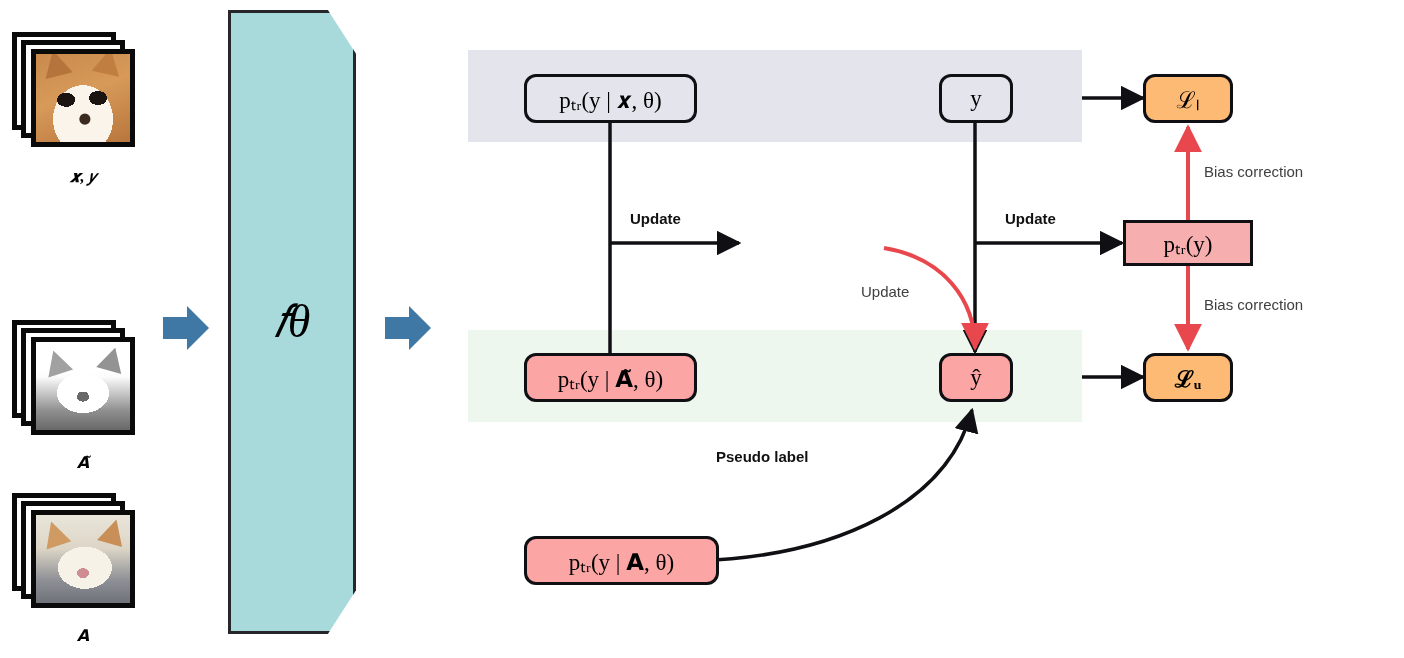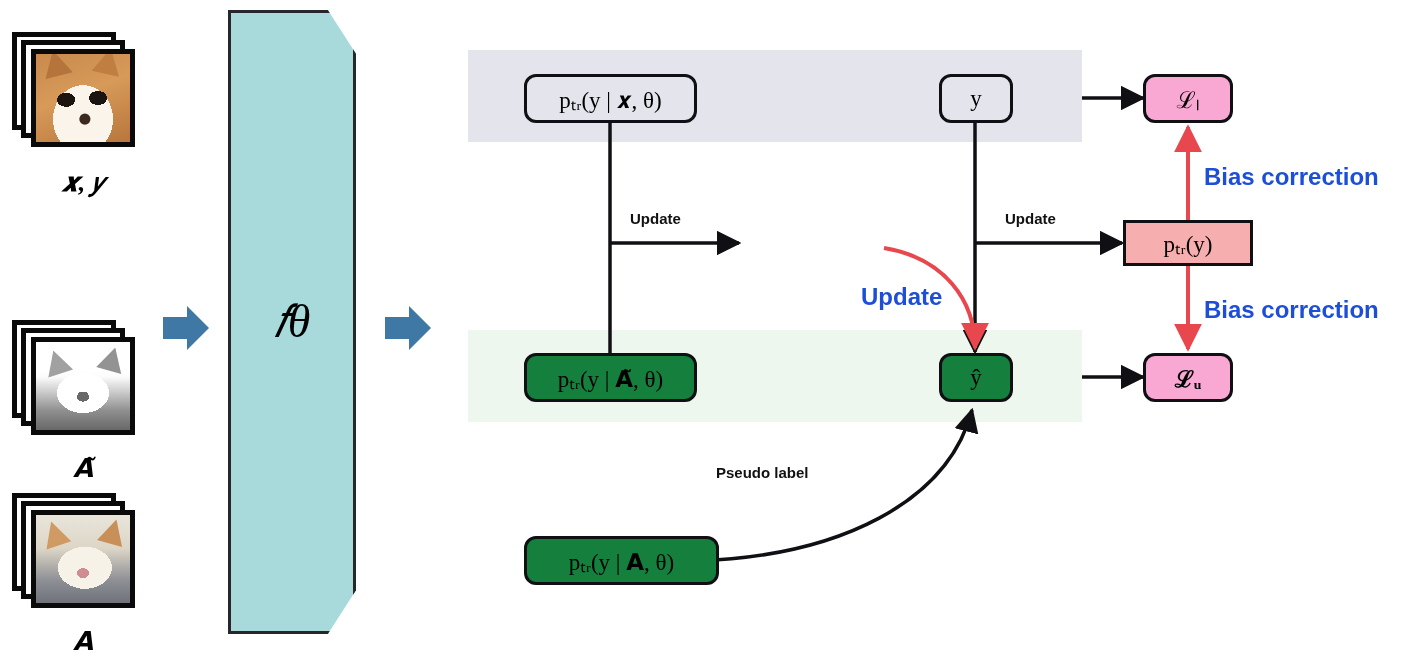--- a/index.html
+++ b/index.html
@@ -12,21 +12,21 @@
   #band-unlabeled{left:468px;top:330px;width:614px;height:92px;background:#edf7ed;}
 
   .imgstack{position:absolute;}
   .imgstack .card{position:absolute;border:5px solid #0a0a0a;background:#fff;
                   width:104px;height:98px;box-sizing:border-box;}
   .imgstack .c1{left:0;top:0;}
   .imgstack .c2{left:9px;top:8px;}
   .imgstack .c3{left:19px;top:17px;overflow:hidden;}
   .imgstack .cap{position:absolute;left:0;width:142px;text-align:center;
                  font-family:"Liberation Serif",serif;font-style:italic;font-weight:bold;
-                 font-size:26px;color:#000;}
+                 font-size:16px;color:#000;}
 
   .dog-art{position:absolute;inset:0;background:
       radial-gradient(circle at 52% 74%, #3a2a20 0 5px, transparent 6px),
       radial-gradient(ellipse 9px 7px at 32% 52%, #1c1410 0 100%, transparent 100%),
       radial-gradient(ellipse 9px 7px at 66% 50%, #1c1410 0 100%, transparent 100%),
       radial-gradient(ellipse 30px 34px at 50% 74%, #fbf4ea 0 100%, transparent 100%),
       linear-gradient(160deg,#c98a4b 0%, #d79a59 45%, #b8763c 100%);}
   .dog-art:before{content:"";position:absolute;left:6px;top:-4px;width:0;height:0;
       border-left:14px solid transparent;border-right:14px solid transparent;
       border-bottom:26px solid #b5743b;transform:rotate(-14deg);}
@@ -65,32 +65,32 @@
       display:flex;align-items:center;justify-content:center;
       font-family:"Liberation Serif",serif;font-style:italic;font-size:46px;color:#000;border-radius:16px;}
 
   .bigarrow{position:absolute;width:46px;height:44px;}
   .bigarrow i{position:absolute;left:0;top:11px;width:26px;height:22px;background:#3f77a5;}
   .bigarrow b{position:absolute;left:24px;top:0;width:0;height:0;
       border-top:22px solid transparent;border-bottom:22px solid transparent;
       border-left:22px solid #3f77a5;}
 
   .nodebox{position:absolute;border:3px solid #101014;border-radius:12px;
-      background:#f9a8d4;box-sizing:border-box;
+      background:#fdba74;box-sizing:border-box;
       display:flex;align-items:center;justify-content:center;
       font-family:"Liberation Serif",serif;font-size:23px;color:#000;white-space:nowrap;}
   .nodebox.on-lav{background:#e4e4ec;}
-  .nodebox.on-grn{background:#15803d;}
+  .nodebox.on-grn{background:#fca5a5;}
   .pinkbox{position:absolute;border:3px solid #1d2349;background:#f7aeae;
       box-sizing:border-box;display:flex;align-items:center;justify-content:center;
       font-family:"Liberation Serif",serif;font-size:23px;color:#000;white-space:nowrap;}
   .pinkbox.blackborder{border-color:#101014;}
 
   .txtlbl{position:absolute;font-weight:bold;font-size:15px;color:#111;white-space:nowrap;}
-  .redlbl{position:absolute;font-weight:bold;font-size:24px;color:#1d4ed8;white-space:nowrap;}
+  .redlbl{position:absolute;font-weight:normal;font-size:15px;color:#404040;white-space:nowrap;}
 
   svg.overlay{position:absolute;left:0;top:0;width:1404px;height:658px;overflow:visible;}
 </style>
 </head>
 <body>
 
 <div id="stage">
 
   <div class="band" id="band-labeled"></div>
   <div class="band" id="band-unlabeled"></div>
@@ -188,15 +188,15 @@
   <div class="txtlbl" style="left:630px;top:210px;">Update</div>
 
   <div class="txtlbl" style="left:1005px;top:210px;">Update</div>
 
   <div class="redlbl" style="left:861px;top:283px;">Update</div>
 
   <div class="redlbl" style="left:1204px;top:163px;">Bias correction</div>
 
   <div class="redlbl" style="left:1204px;top:296px;">Bias correction</div>
 
-  <div class="txtlbl" style="left:716px;top:464px;">Pseudo label</div>
+  <div class="txtlbl" style="left:716px;top:448px;">Pseudo label</div>
 
 </div>
 
 </body></html>

